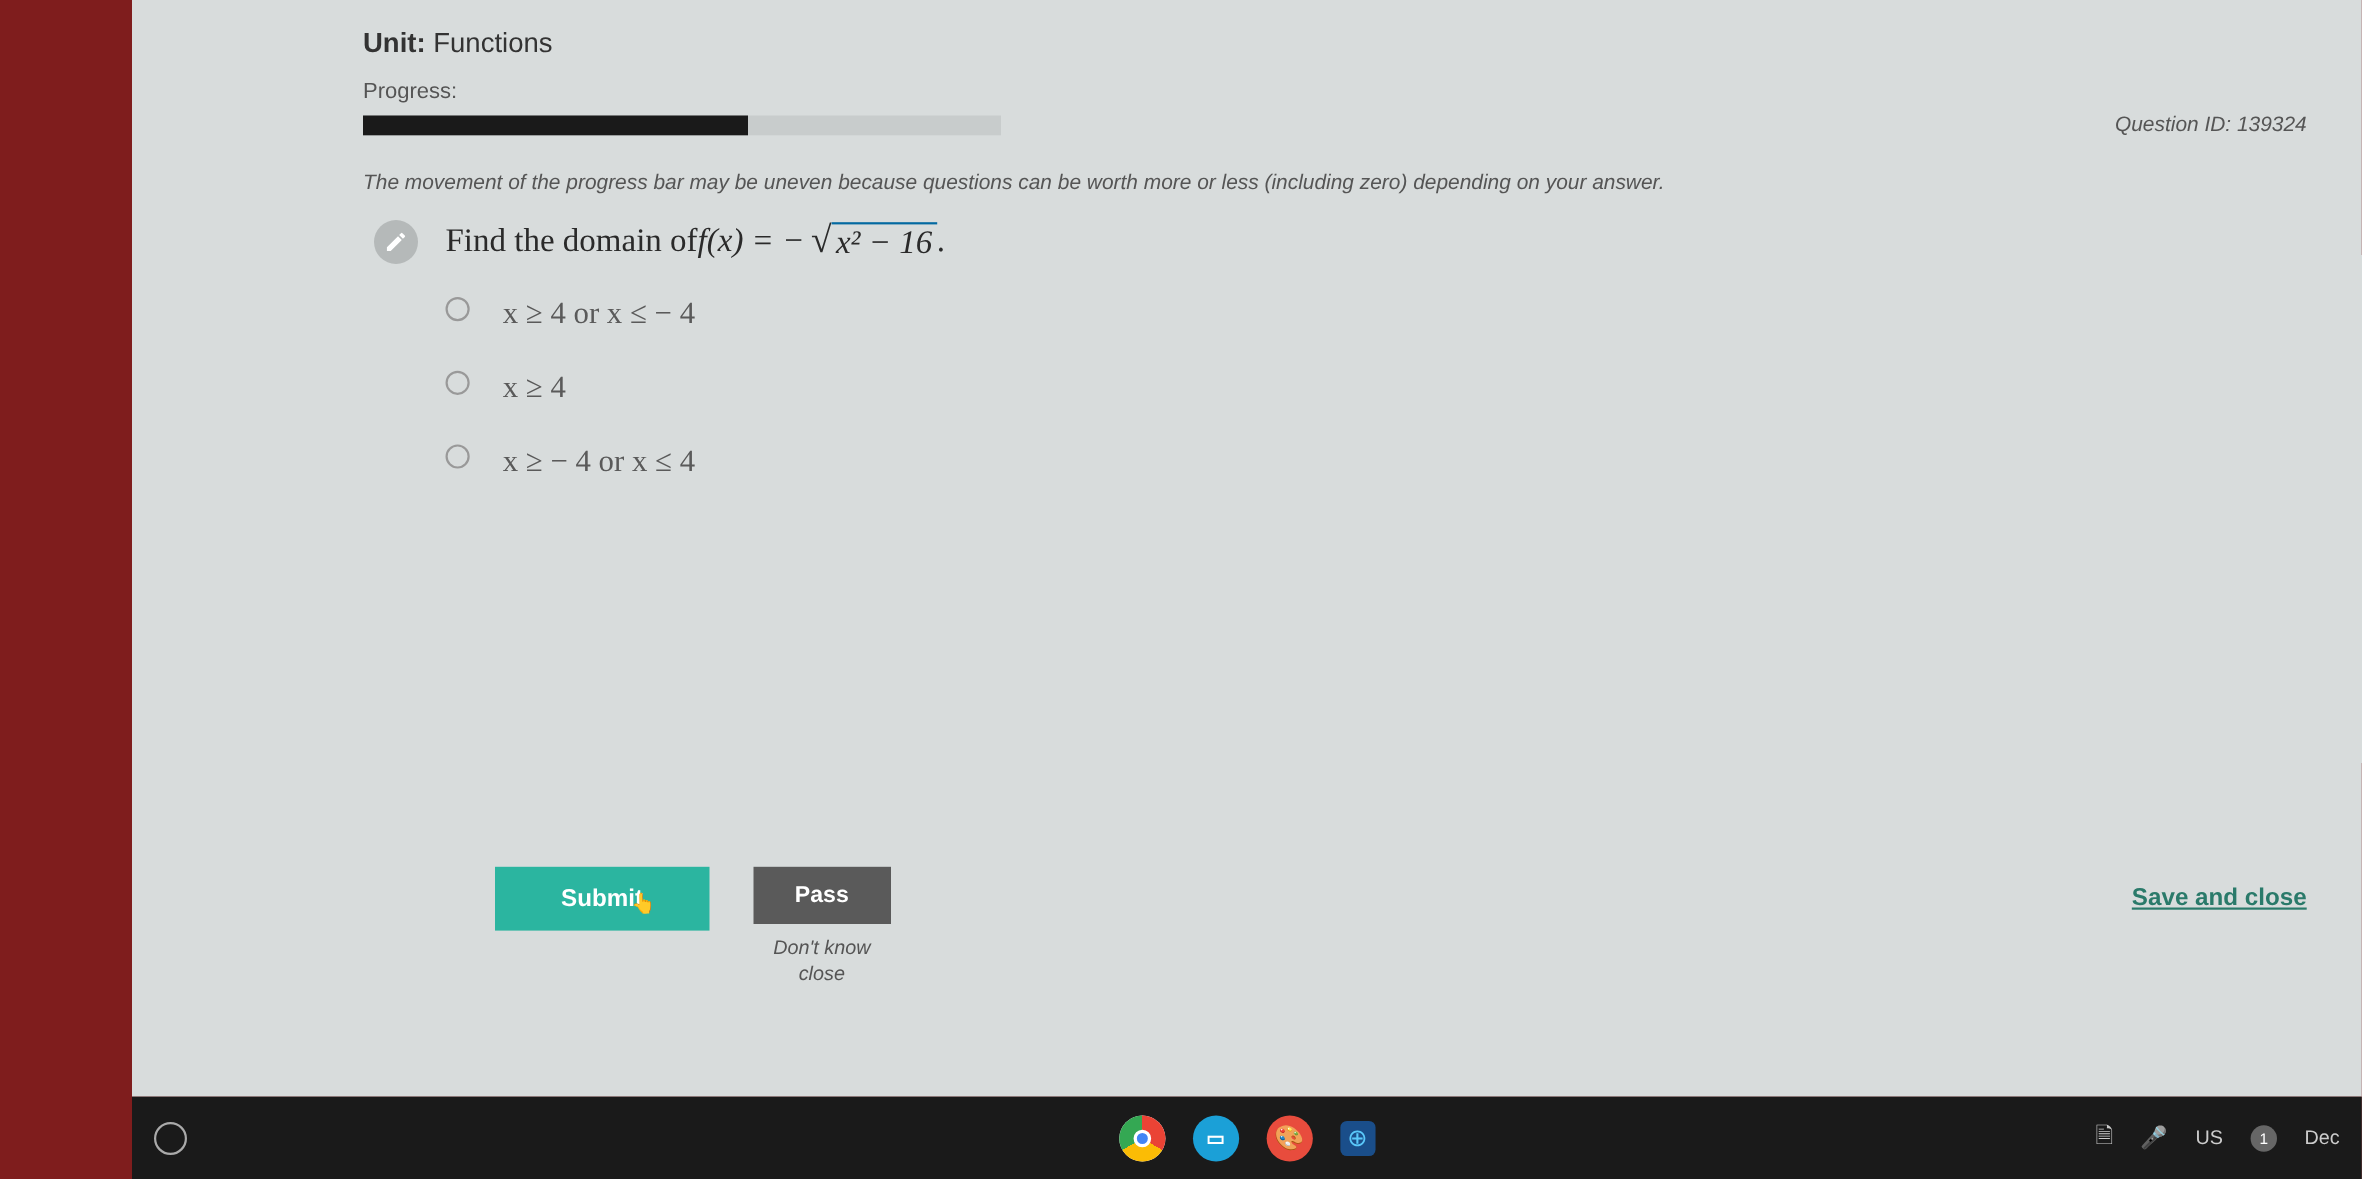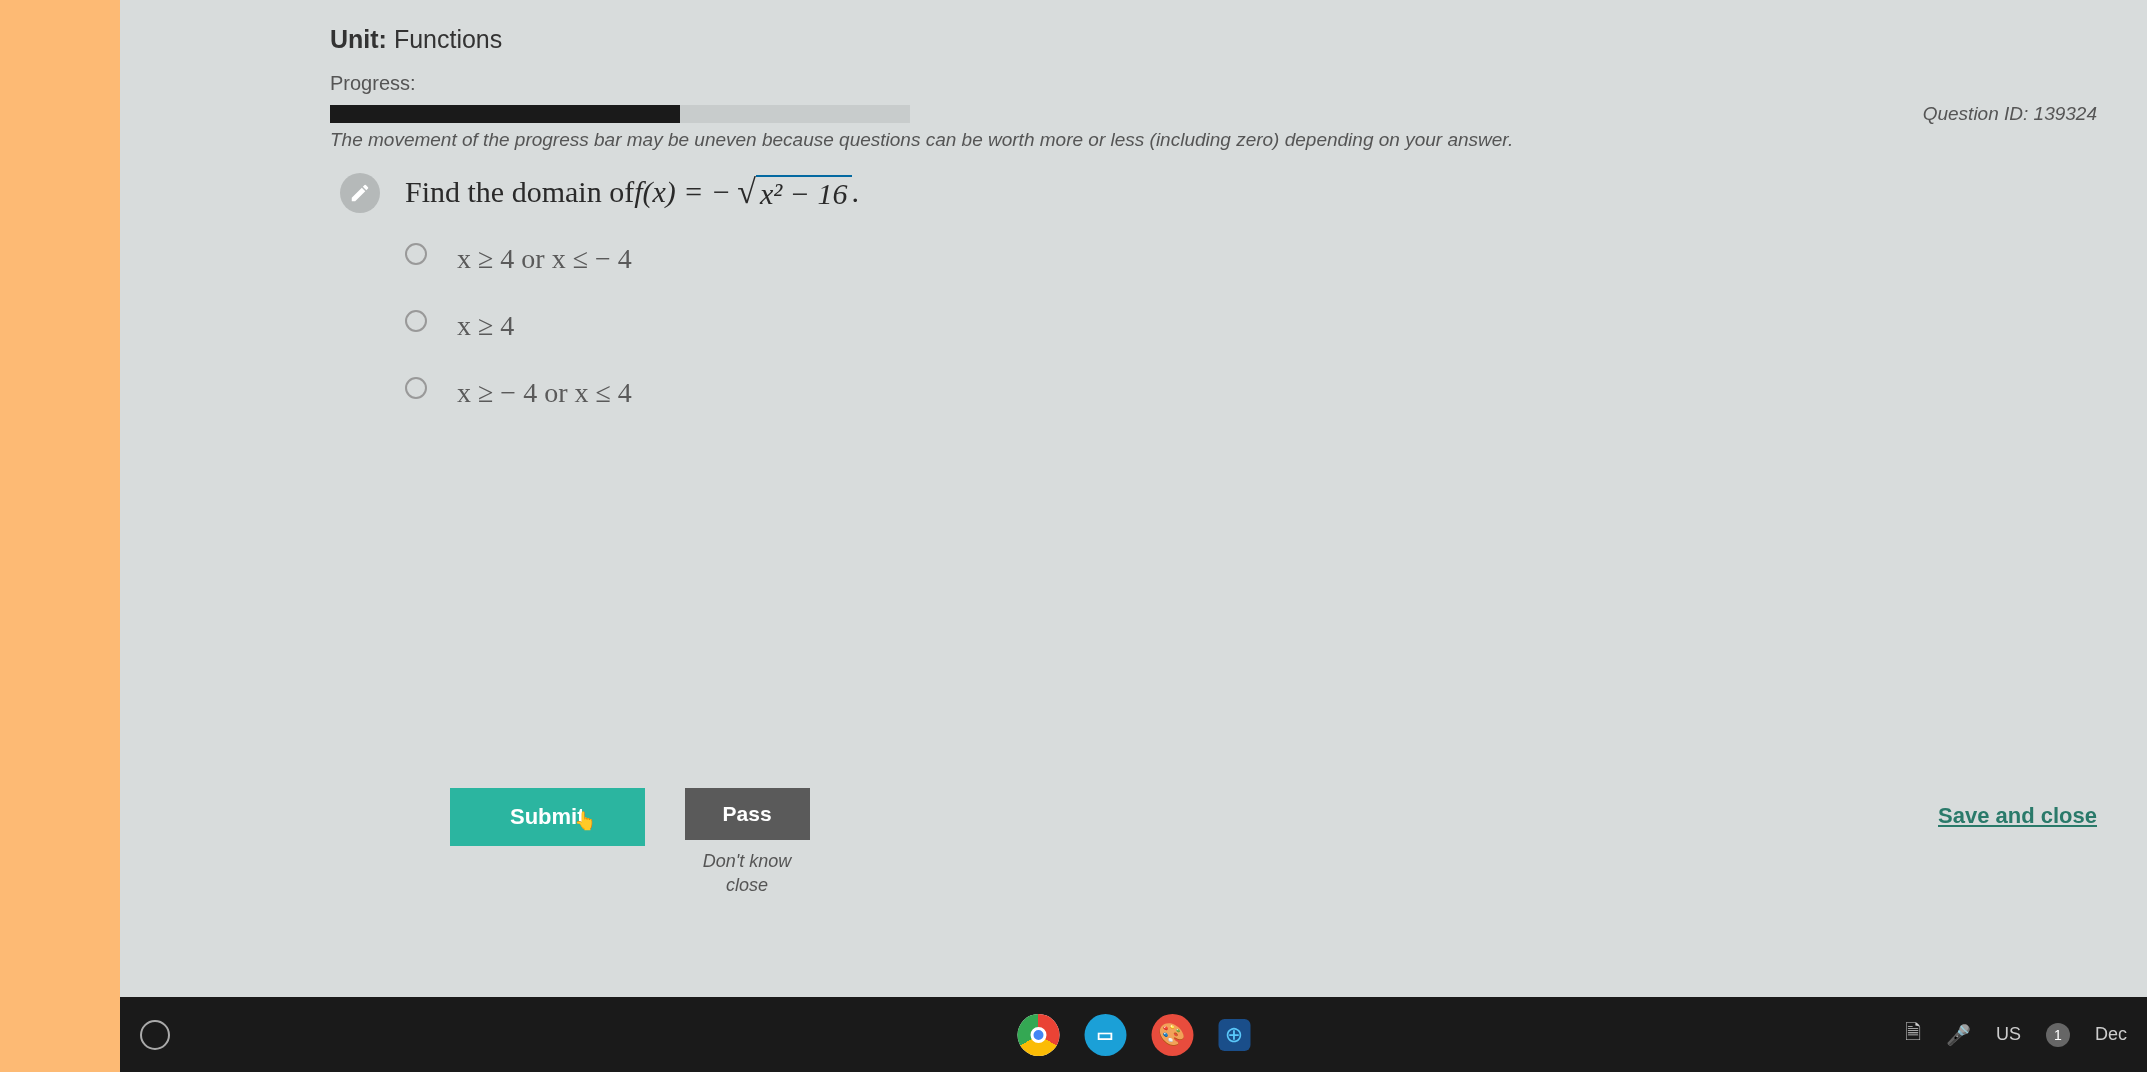--- a/index.html
+++ b/index.html
@@ -14,21 +14,21 @@
       height: 1072px;
       position: relative;
       overflow: hidden;
     }
     .laptop-frame {
       position: absolute;
       top: 0;
       left: 0;
       width: 100%;
       height: 100%;
-      background: #fdba74;
+      background: #7f1d1d;
     }
     .screen {
       position: absolute;
       top: 0;
       left: 120px;
       right: 0;
       bottom: 75px;
       background: #d8dcdc;
       overflow: hidden;
     }
@@ -44,21 +44,21 @@
       font-weight: bold;
     }
     .progress-label {
       font-size: 20px;
       color: #555;
       margin-bottom: 8px;
     }
     .progress-row {
       display: flex;
       align-items: center;
-      margin-bottom: 4px;
+      margin-bottom: 31px;
     }
     .progress-container {
       width: 580px;
       height: 18px;
       background: #c8cccc;
       position: relative;
     }
     .progress-fill {
       height: 100%;
       background: #1a1a1a;

